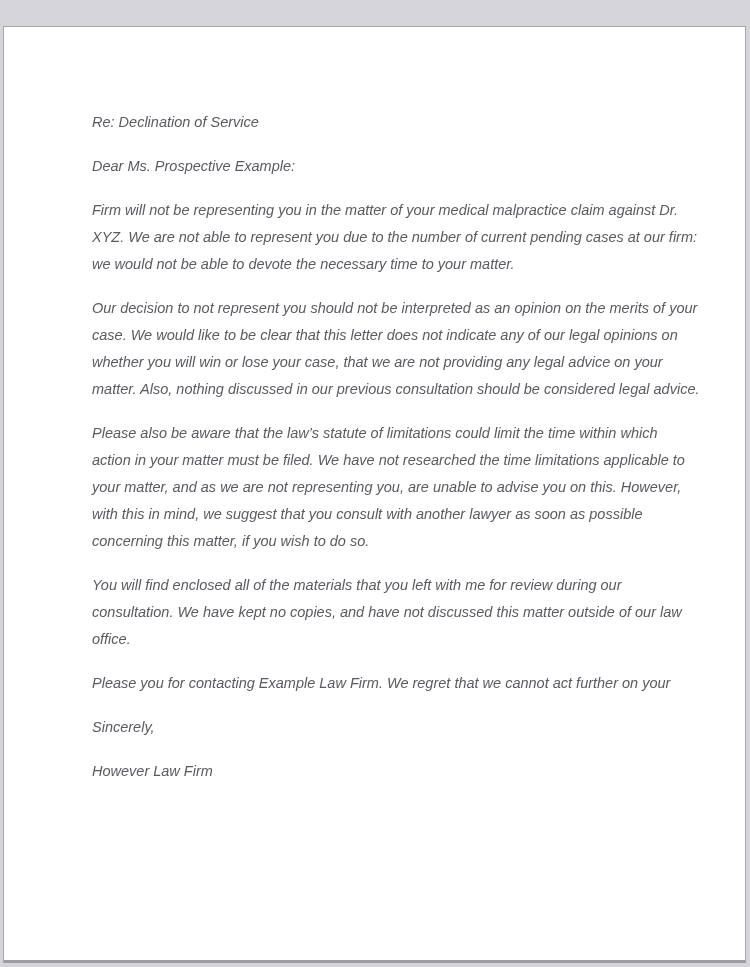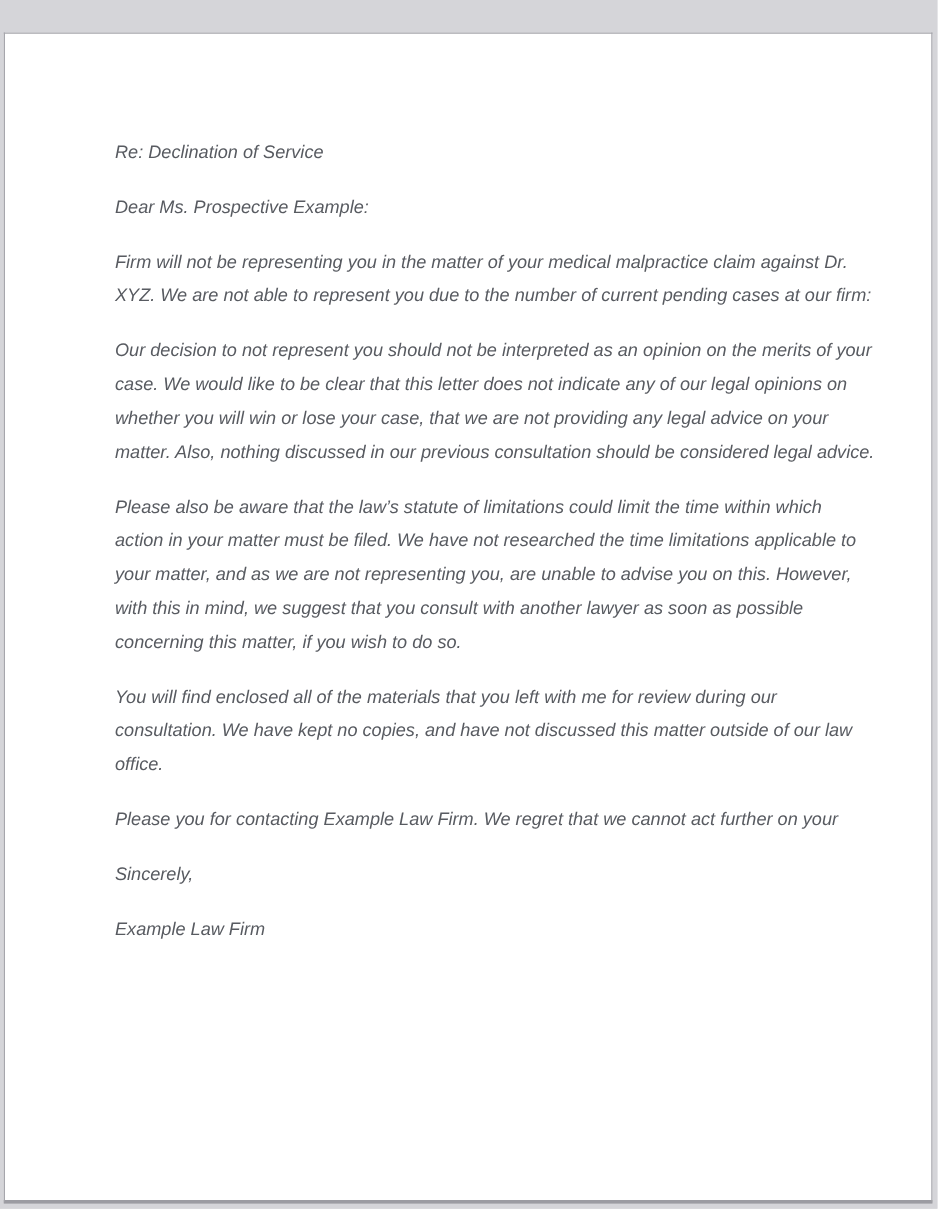--- a/index.html
+++ b/index.html
@@ -54,20 +54,21 @@
         <div class="line">Re: Declination of Service</div>
       </div>
 
       <div class="para">
         <div class="line">Dear Ms. Prospective Example:</div>
       </div>
 
       <div class="para">
         <div class="line">Firm will not be representing you in the matter of your medical malpractice claim against Dr.</div>
         <div class="line">XYZ. We are not able to represent you due to the number of current pending cases at our firm:</div>
+        <div class="line">we would not be able to devote the necessary time to your matter.</div>
       </div>
 
       <div class="para">
         <div class="line">Our decision to not represent you should not be interpreted as an opinion on the merits of your</div>
         <div class="line">case. We would like to be clear that this letter does not indicate any of our legal opinions on</div>
         <div class="line">whether you will win or lose your case, that we are not providing any legal advice on your</div>
         <div class="line">matter. Also, nothing discussed in our previous consultation should be considered legal advice.</div>
       </div>
 
       <div class="para">
@@ -87,18 +88,18 @@
       <div class="para">
         <div class="line">Please you for contacting Example Law Firm. We regret that we cannot act further on your</div>
       </div>
 
       <div class="para">
         <div class="line">Sincerely,</div>
       </div>
 
 
       <div class="para">
-        <div class="line">Example Law Firm</div>
+        <div class="line">However Law Firm</div>
       </div>
 
     </div>
   </div>
 </div>
 
 </body></html>

